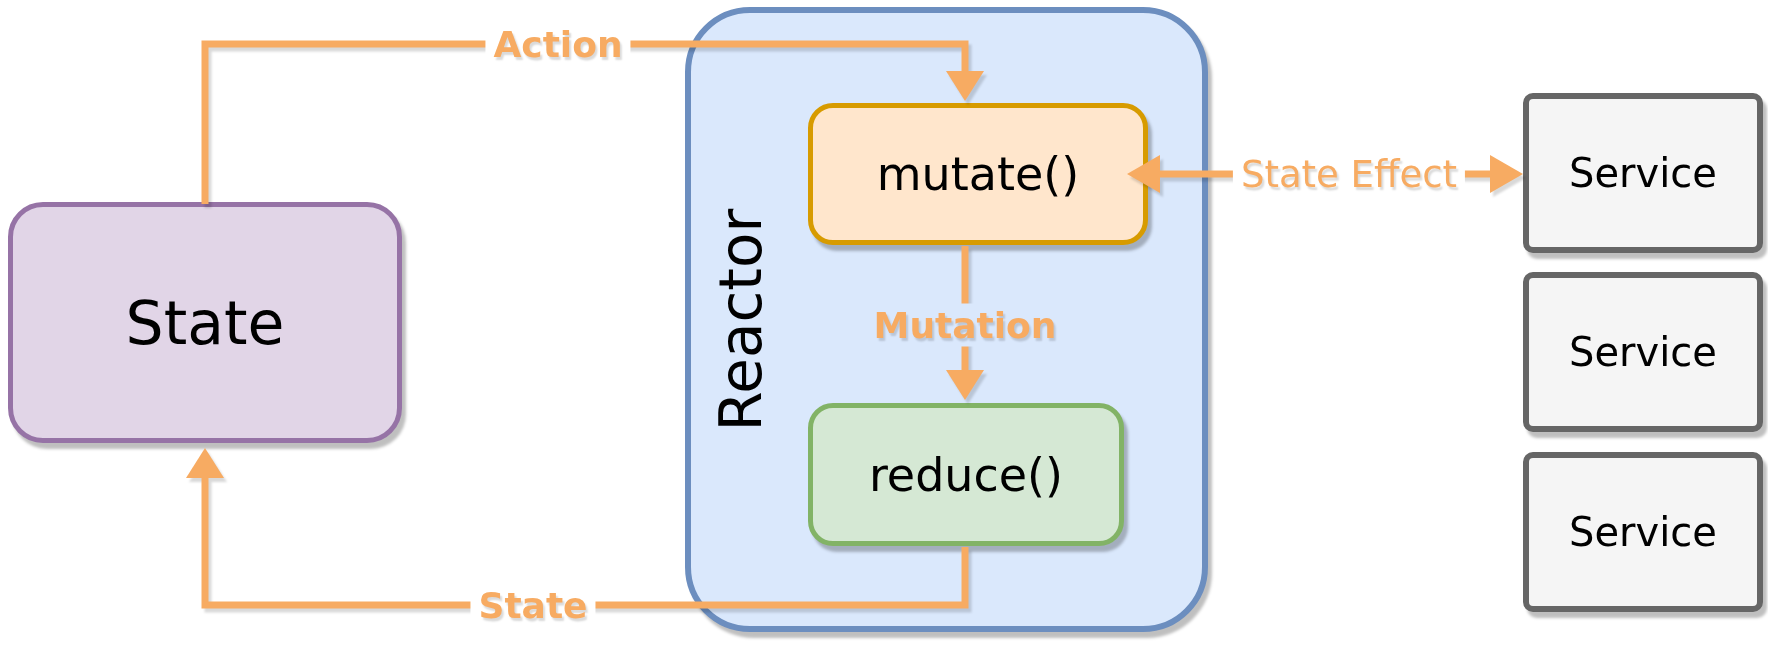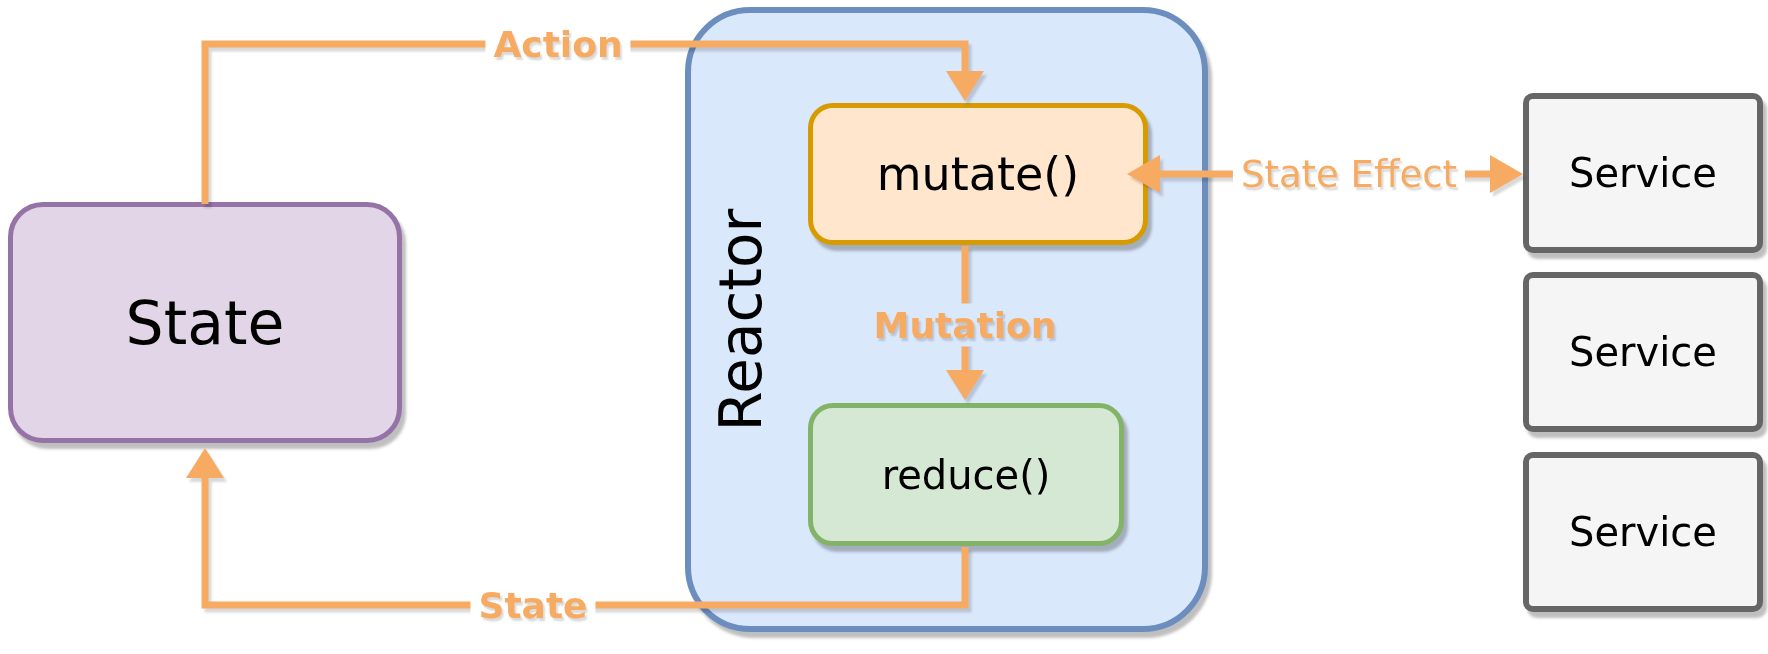--- a/index.html
+++ b/index.html
@@ -45,21 +45,21 @@
     border:5px solid var(--c-mutate_stroke,#D79B00);
     border-radius:25px;
     font-size:46px;
     z-index:2;
   }
   #reduce-box{
     left:808px;top:403px;width:316px;height:143px;
     background:var(--c-reduce_fill,#D5E8D4);
     border:5px solid var(--c-reduce_stroke,#82B366);
     border-radius:25px;
-    font-size:40px;
+    font-size:46px;
     z-index:2;
   }
   .service-box{
     left:1523px;width:240px;height:160px;
     background:var(--c-service_fill,#F5F5F5);
     border:6px solid var(--c-service_stroke,#666666);
     border-radius:10px;
     font-size:40px;
     z-index:1;
   }

